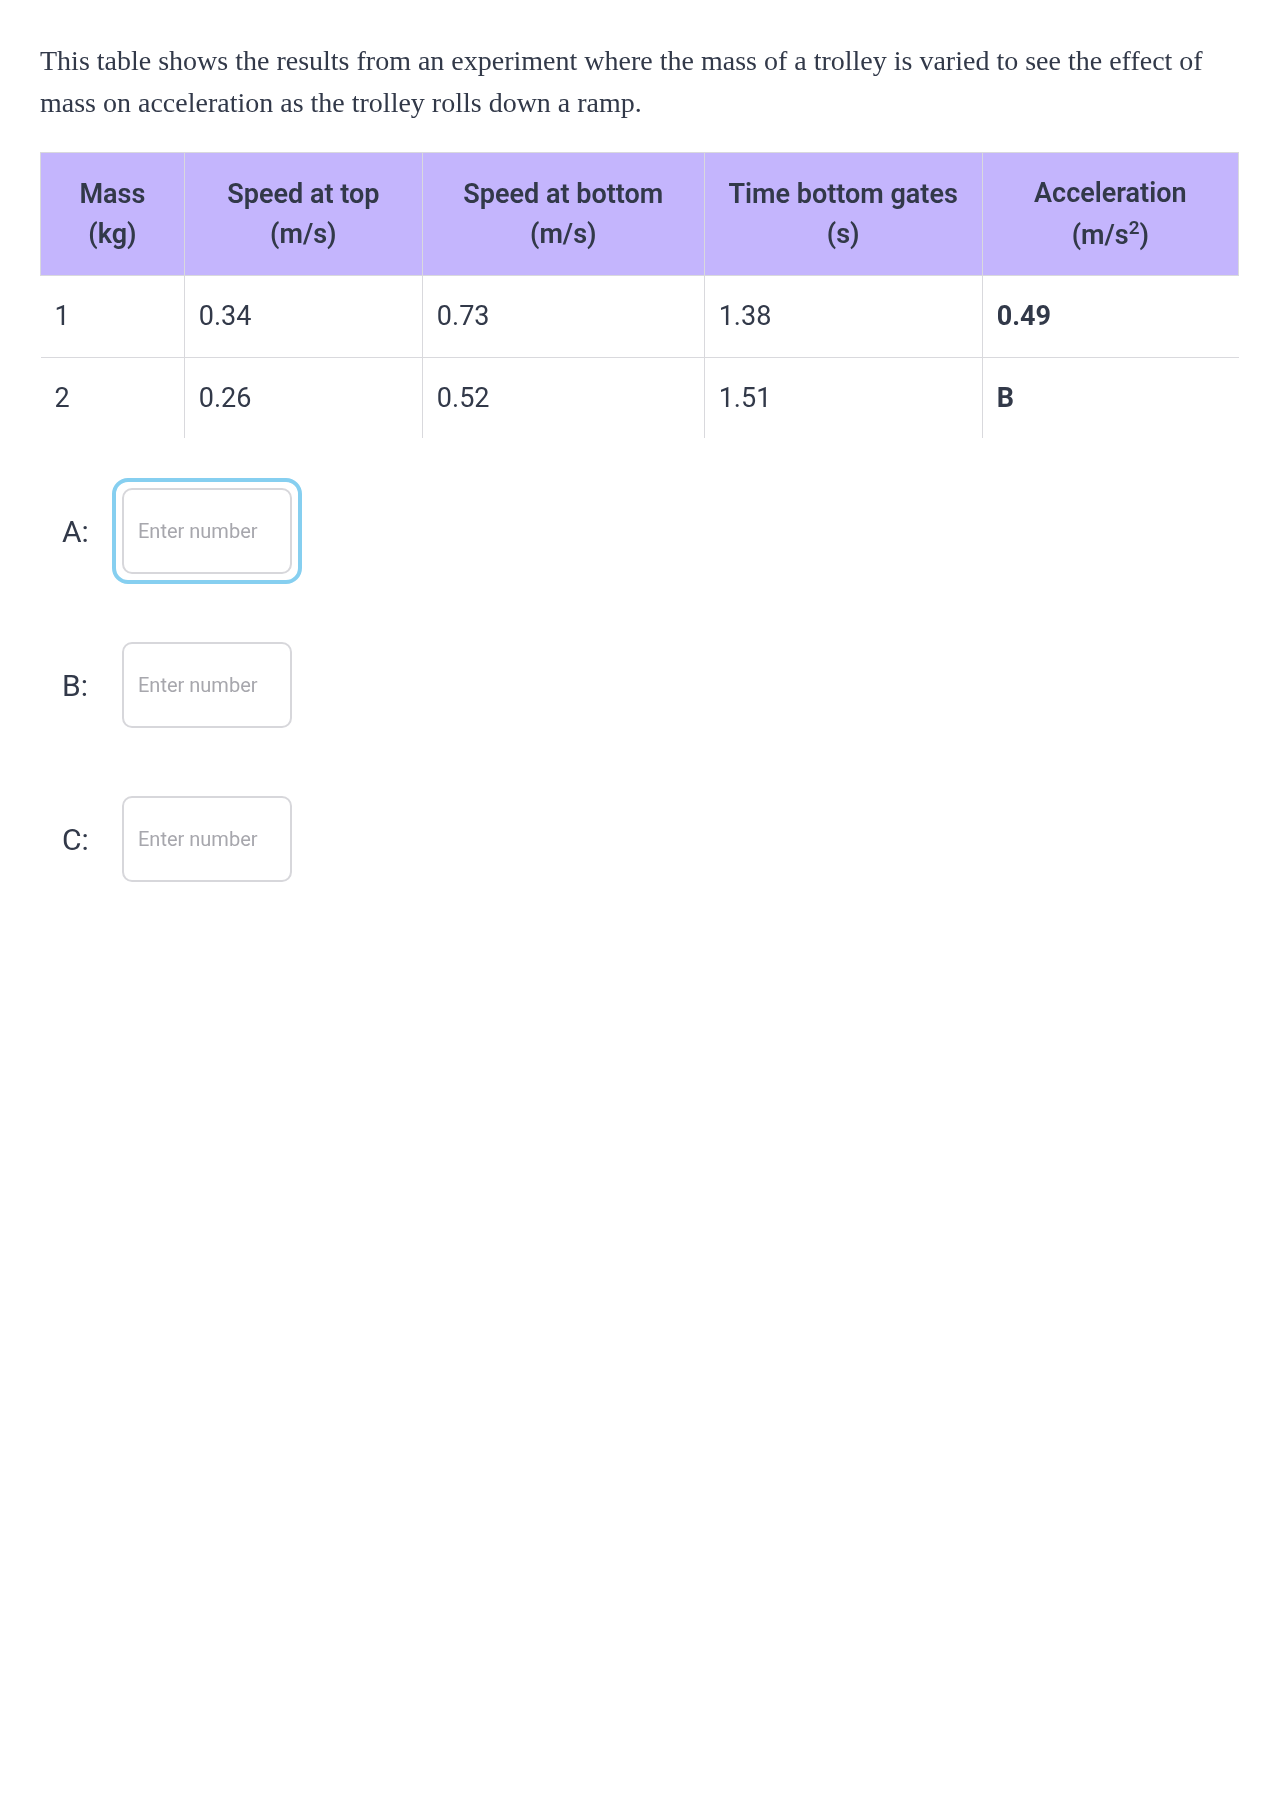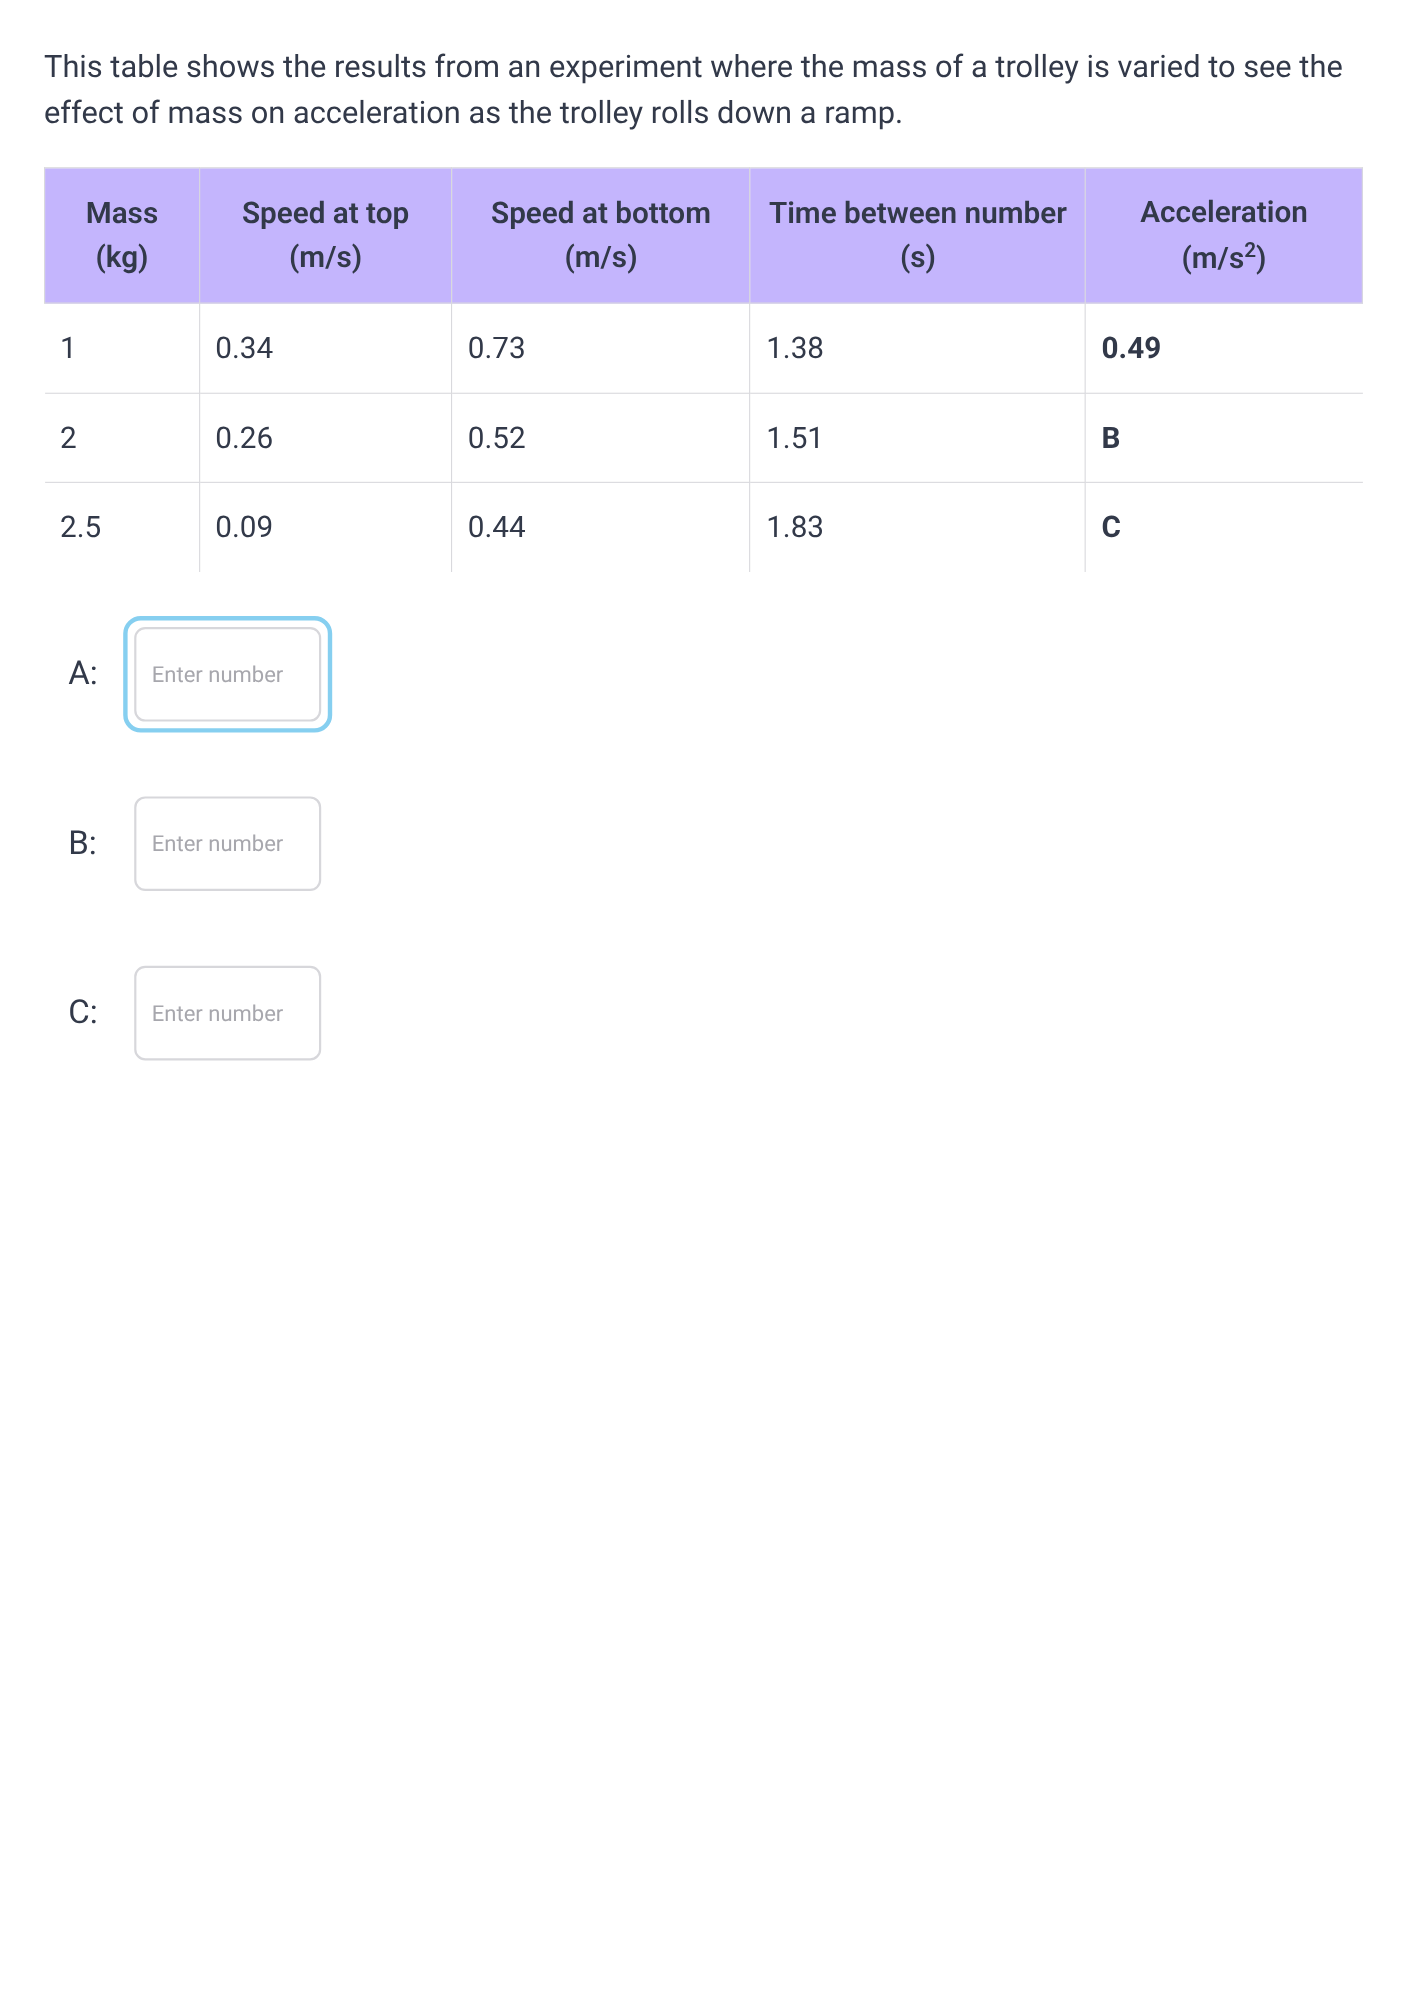--- a/index.html
+++ b/index.html
@@ -5,21 +5,21 @@
   * { box-sizing: border-box; }
   body {
     margin: 0;
     padding: 40px;
     font-family: -apple-system, BlinkMacSystemFont, "Segoe UI", Roboto, Helvetica, Arial, sans-serif;
     color: #323949;
     font-size: 28px;
     line-height: 1.5;
     background: #fff;
   }
-  .question p { margin: 0 0 28px 0; }
+  .question p { margin: 0 0 28px 0; font-family: Liberation Serif, serif; }
   table {
     border-collapse: collapse;
     width: 100%;
     margin: 8px 0 40px 0;
   }
   th, td {
     padding: 20px 14px;
     text-align: left;
     font-size: 27px;
     vertical-align: middle;
@@ -74,47 +74,40 @@
 <div class="question">
   <p>This table shows the results from an experiment where the mass of a trolley is varied to see the effect of mass on acceleration as the trolley rolls down a ramp.</p>
 </div>
 
 <table>
   <thead>
     <tr>
       <th>Mass (kg)</th>
       <th>Speed at top (m/s)</th>
       <th>Speed at bottom (m/s)</th>
-      <th>Time between number (s)</th>
+      <th>Time bottom gates (s)</th>
       <th>
         <span>Acceleration (m/s</span><span class="sup">2</span><span>)</span>
       </th>
     </tr>
   </thead>
   <tbody>
     <tr>
       <td>1</td>
       <td>0.34</td>
       <td>0.73</td>
       <td>1.38</td>
       <td>0.49</td>
     </tr>
     <tr>
       <td>2</td>
       <td>0.26</td>
       <td>0.52</td>
       <td>1.51</td>
       <td>B</td>
-    </tr>
-    <tr>
-      <td>2.5</td>
-      <td>0.09</td>
-      <td>0.44</td>
-      <td>1.83</td>
-      <td>C</td>
     </tr>
   </tbody>
 </table>
 
 <div class="answer-row">
   <span class="answer-label">A:</span>
   <span class="focus-wrap active">
     <input class="answer-input" type="text" placeholder="Enter number" style="">
   </span>
 </div>

